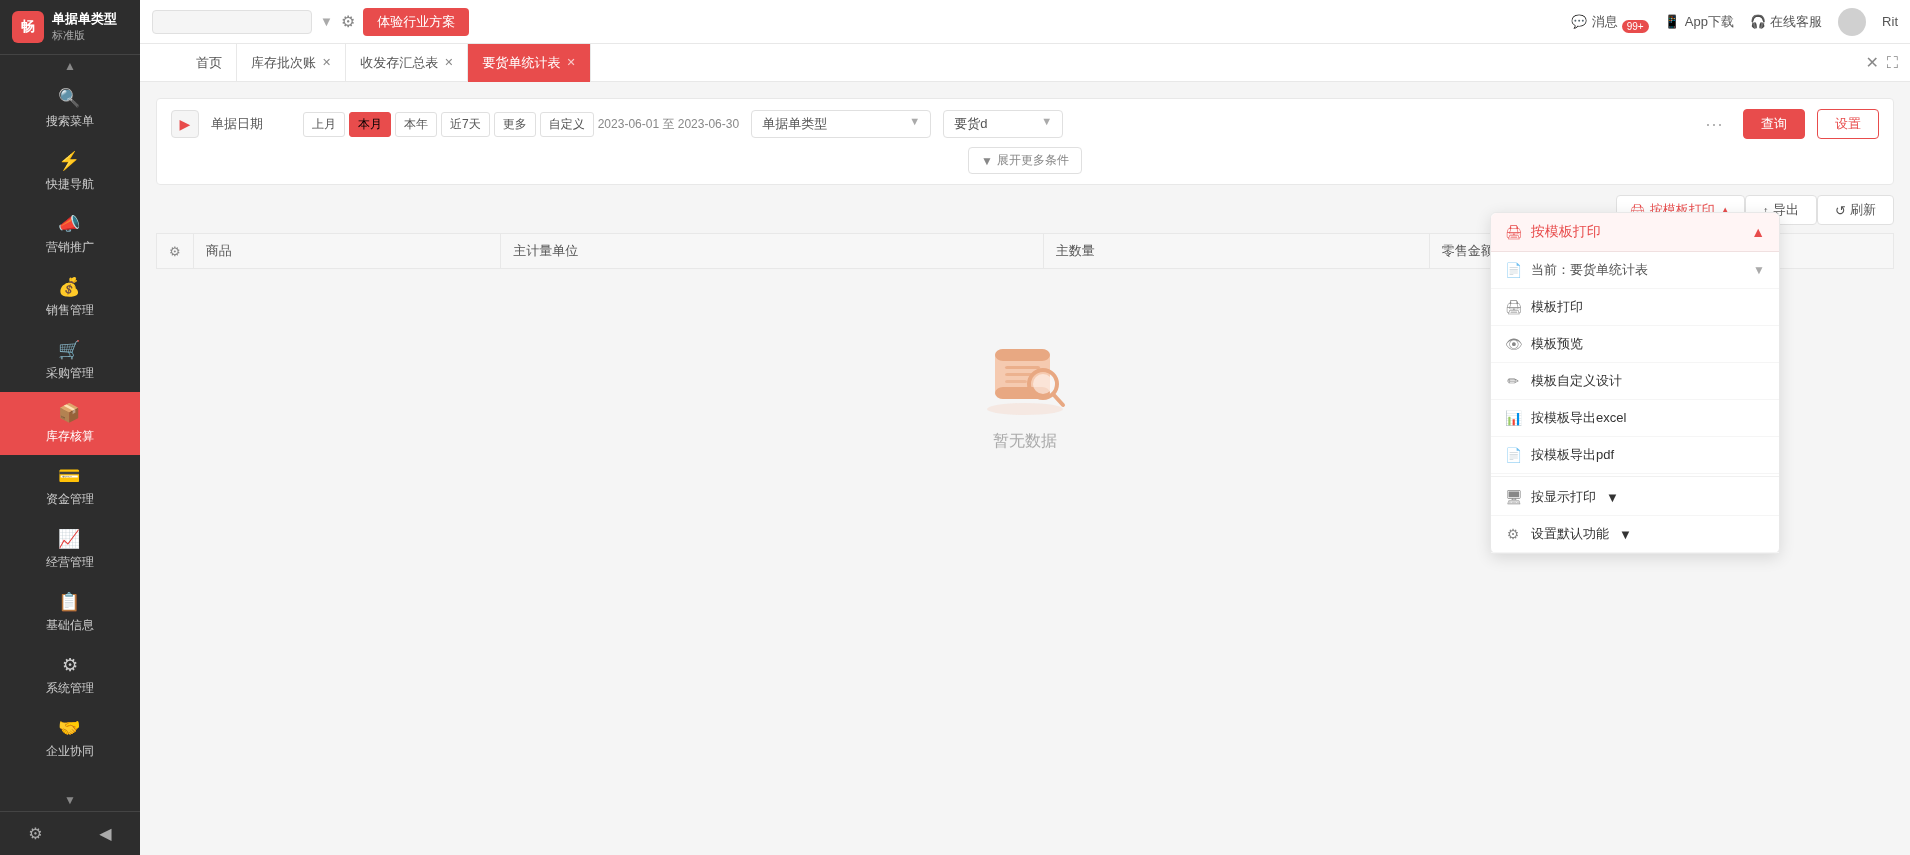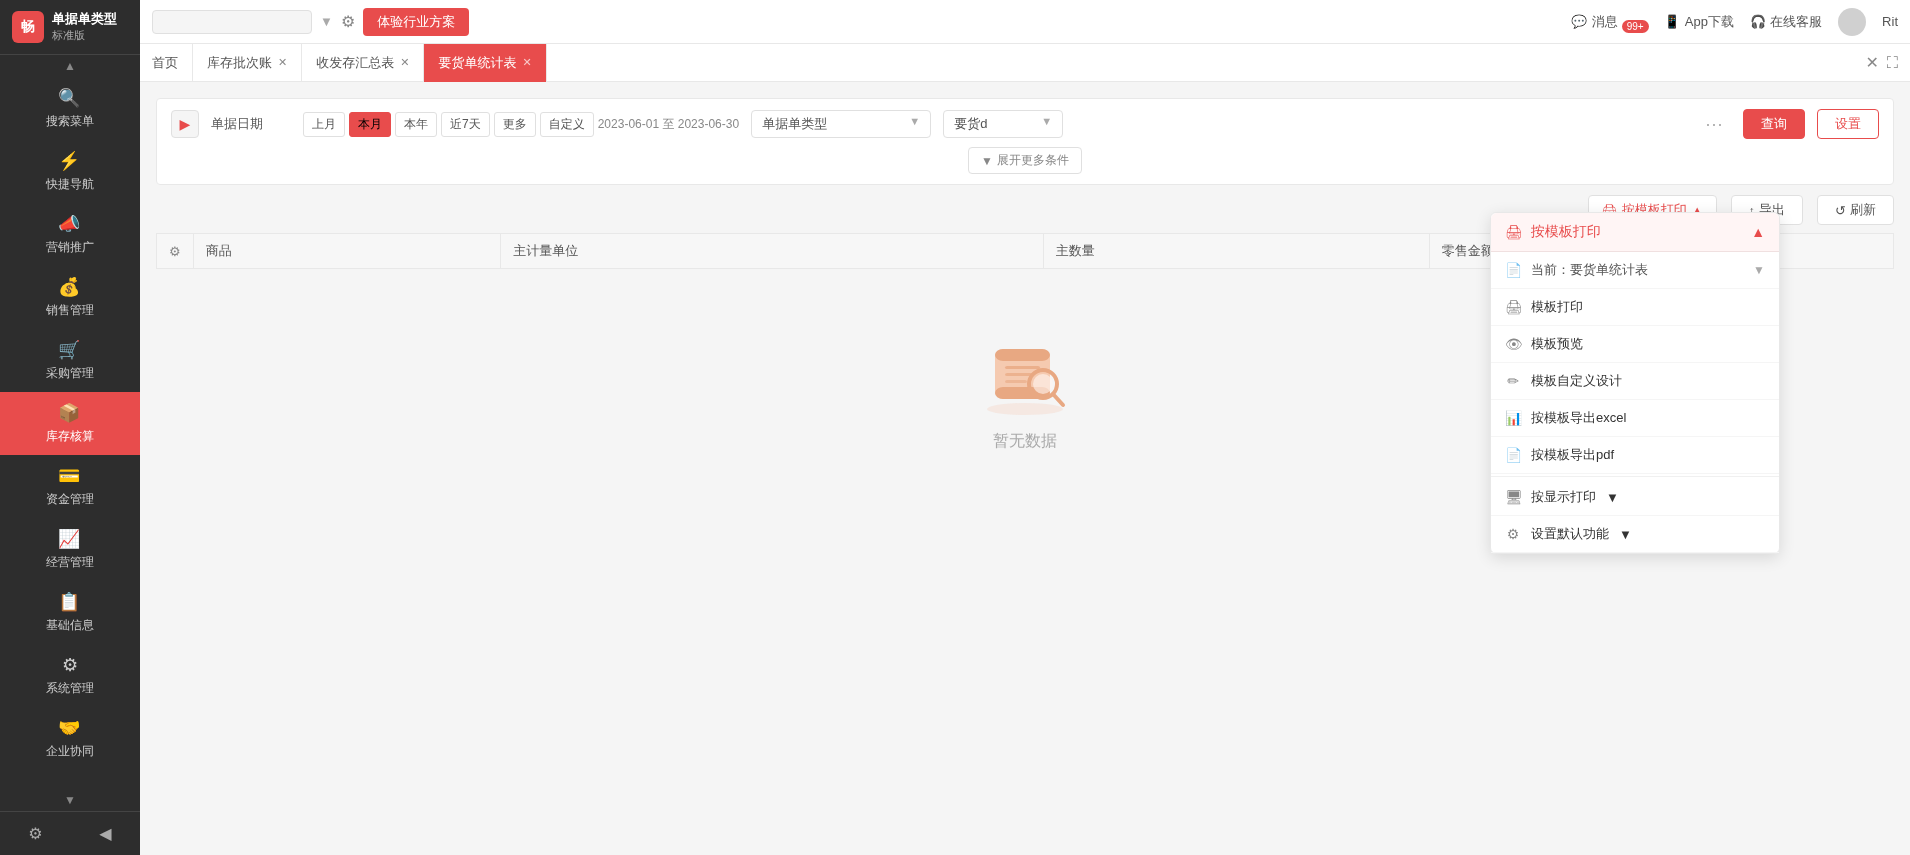--- a/index.html
+++ b/index.html
@@ -162,21 +162,21 @@
       align-items: center;
       padding: 0 14px;
       height: 38px;
       cursor: pointer;
       font-size: 13px;
       color: #555;
       border-right: 1px solid #e8e8e8;
       gap: 6px;
       white-space: nowrap;
     }
-    .tab:first-child { padding-left: 0; }
+    .tab:first-child { padding-left: 0; margin-left: 44px; }
     .tab.active {
       background: #e84c4c;
       color: white;
       border-radius: 0;
     }
     .tab .close-icon { font-size: 11px; opacity: 0.7; }
     .tab-right {
       margin-left: auto;
       display: flex;
       align-items: center;
@@ -273,21 +273,21 @@
       background: #fff;
       margin: 0 auto;
     }
 
     
     .toolbar {
       display: flex;
       align-items: center;
       justify-content: flex-end;
       margin-bottom: 8px;
-      gap: 14px;
+      gap: 0;
     }
     .toolbar-btn {
       display: flex;
       align-items: center;
       gap: 4px;
       padding: 5px 17px;
       border: 1px solid #e0e0e0;
       border-radius: 4px;
       background: #fff;
       color: #555;

